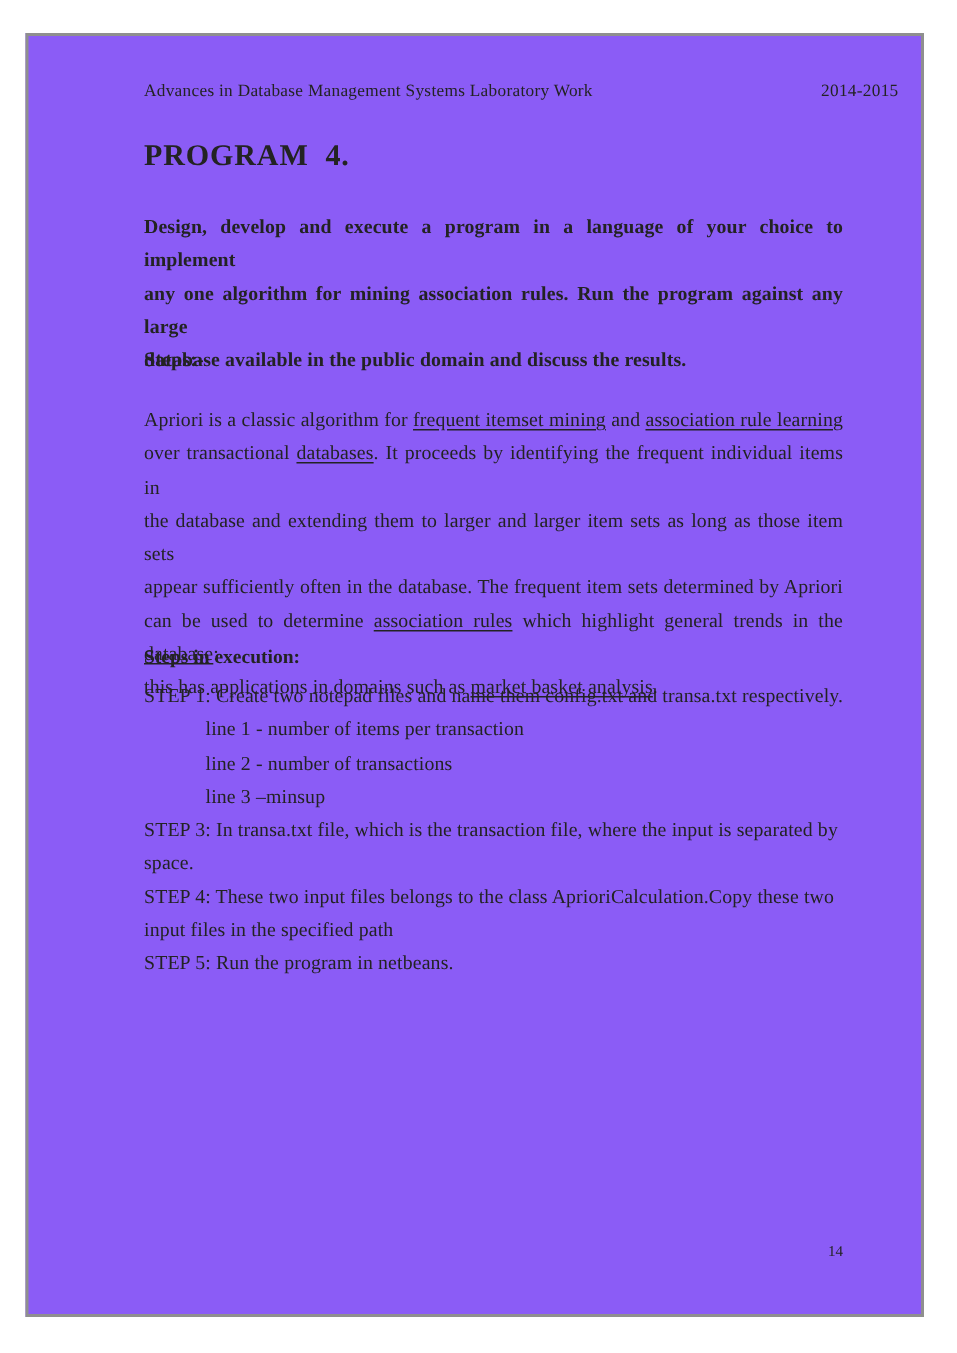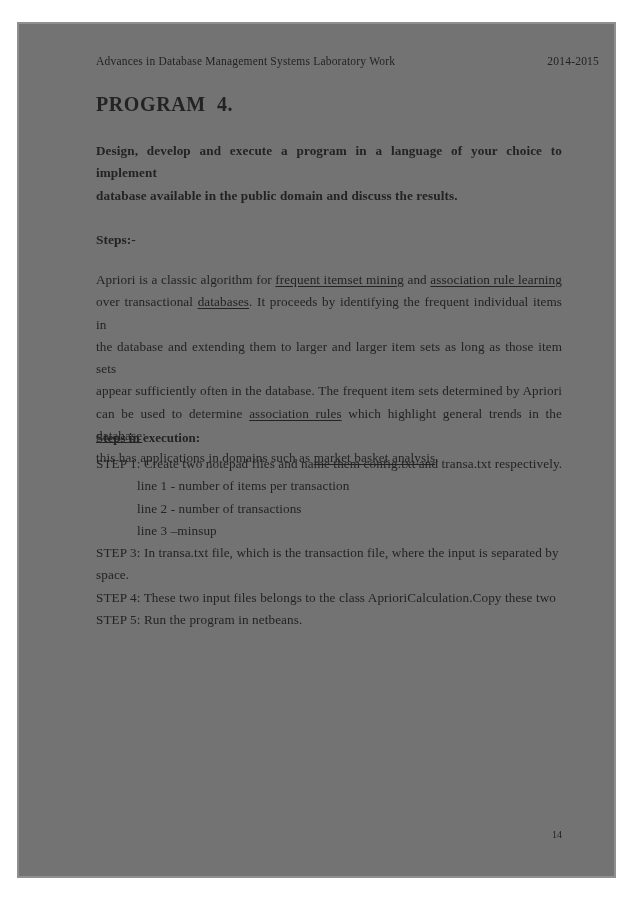--- a/index.html
+++ b/index.html
@@ -17,21 +17,21 @@
     overflow: hidden;
   }
   .page-frame {
     position: absolute;
     left: 17px;
     top: 22px;
     width: 599px;
     height: 856px;
     border: 2px solid #8f8f8f;
     box-sizing: border-box;
-    background: #737373;
+    background: #8b5cf6;
   }
   .abs { position: absolute; }
 
   .doc-header {
     top: 31px;
     left: 77px;
     width: 503px;
     display: flex;
     justify-content: space-between;
     font-size: 11.5px;
@@ -119,20 +119,21 @@
 
     <div class="abs doc-header">
       <span>Advances in Database Management Systems Laboratory Work</span>
       <span>2014-2015</span>
     </div>
 
     <div class="abs doc-title">PROGRAM  4.</div>
 
     <div class="abs body-text problem">
         <div class="jline">Design, develop and execute a program in a language of your choice to implement</div>
+        <div class="jline">any one algorithm for mining association rules. Run the program against any large</div>
         <div class="jline last">database available in the public domain and discuss the results.</div>
       </div>
 
     <div class="abs theory-heading">Steps:-</div>
 
     <div class="abs body-text theory">
         <div class="jline"><span>Apriori is a classic algorithm for </span><span class="u">frequent itemset mining</span><span> and </span><span class="u">association rule learning</span></div>
         <div class="jline"><span>over transactional </span><span class="u">databases</span><span>. It proceeds by identifying the frequent individual items in</span></div>
         <div class="jline"><span>the database and extending them to larger and larger item sets as long as those item sets</span></div>
         <div class="jline"><span>appear sufficiently often in the database. The frequent item sets determined by Apriori</span></div>
@@ -143,19 +144,20 @@
     <div class="abs steps-heading">Steps in execution:</div>
 
     <div class="abs body-text steps">
         <div class="step-line">STEP 1: Create two notepad files and name them config.txt and transa.txt respectively.</div>
         <div class="step-line indent">line 1 - number of items per transaction</div>
         <div class="step-line indent">line 2 - number of transactions</div>
         <div class="step-line indent">line 3 –minsup</div>
         <div class="step-line">STEP 3: In transa.txt file, which is the transaction file, where the input is separated by</div>
         <div class="step-line">space.</div>
         <div class="step-line">STEP 4: These two input files belongs to the class AprioriCalculation.Copy these two</div>
+        <div class="step-line">input files in the specified path</div>
         <div class="step-line last">STEP 5: Run the program in netbeans.</div>
       </div>
 
     <div class="abs page-number">14</div>
 
   </div>
 </div>
 
 </body></html>

